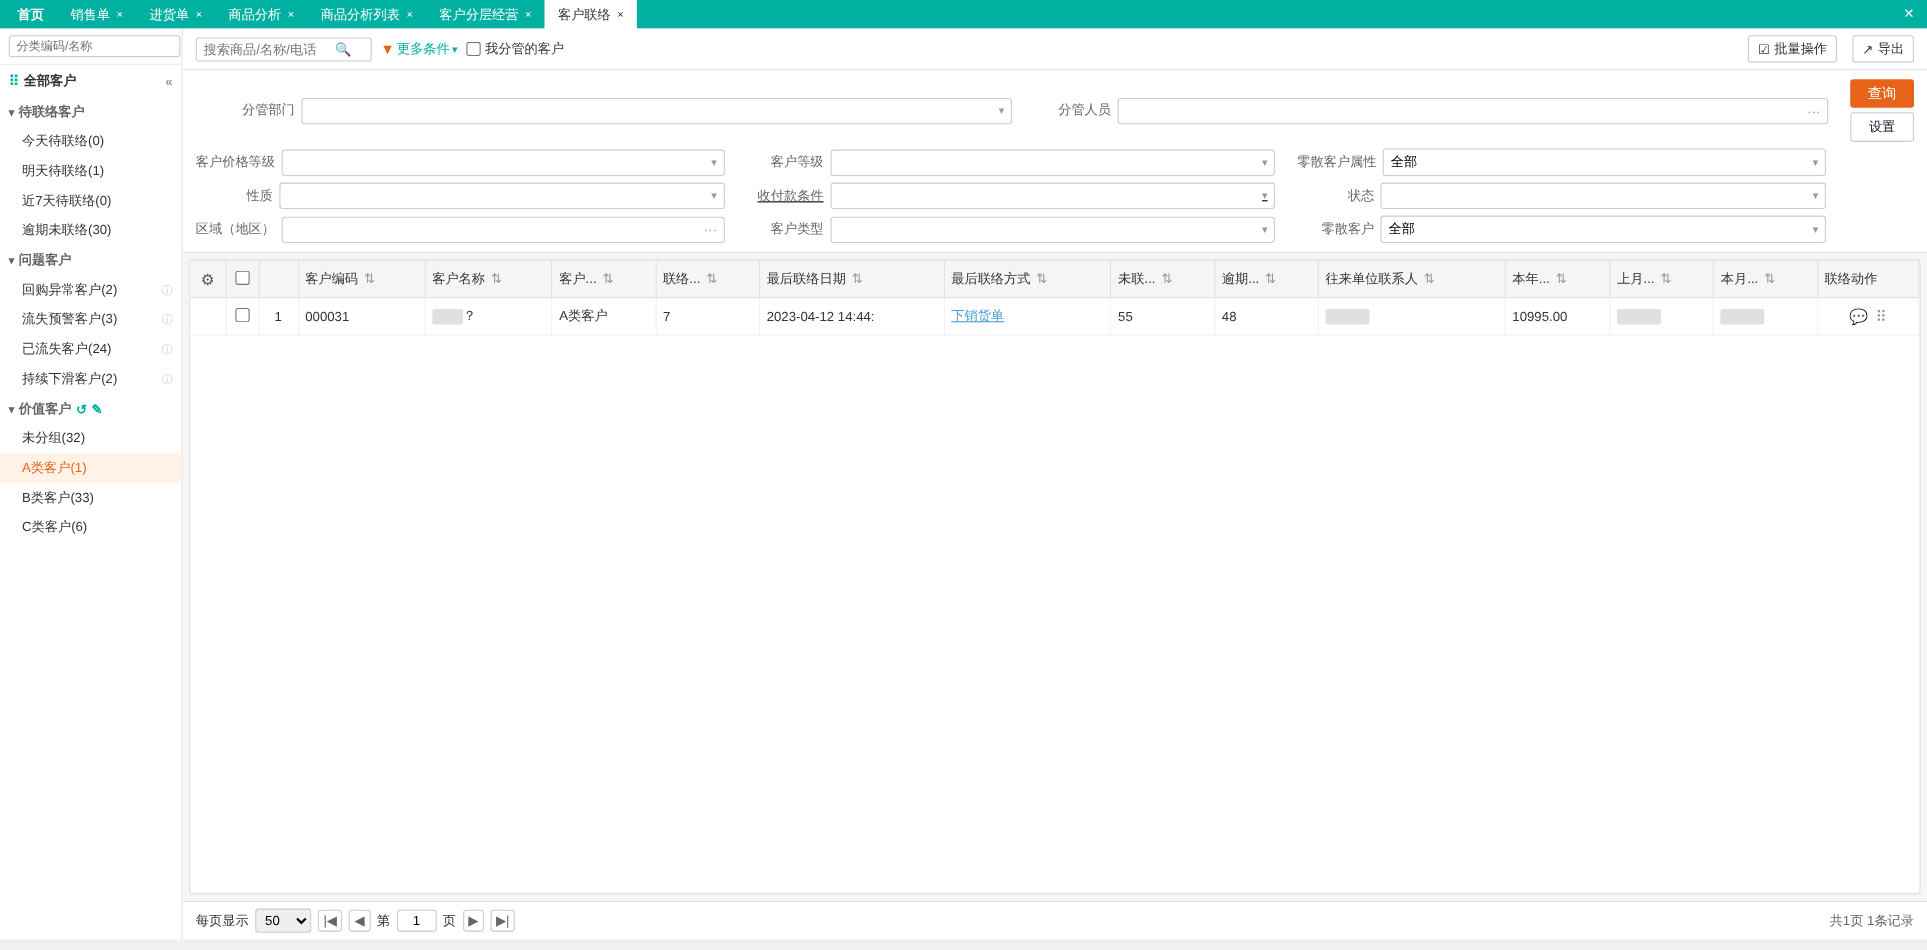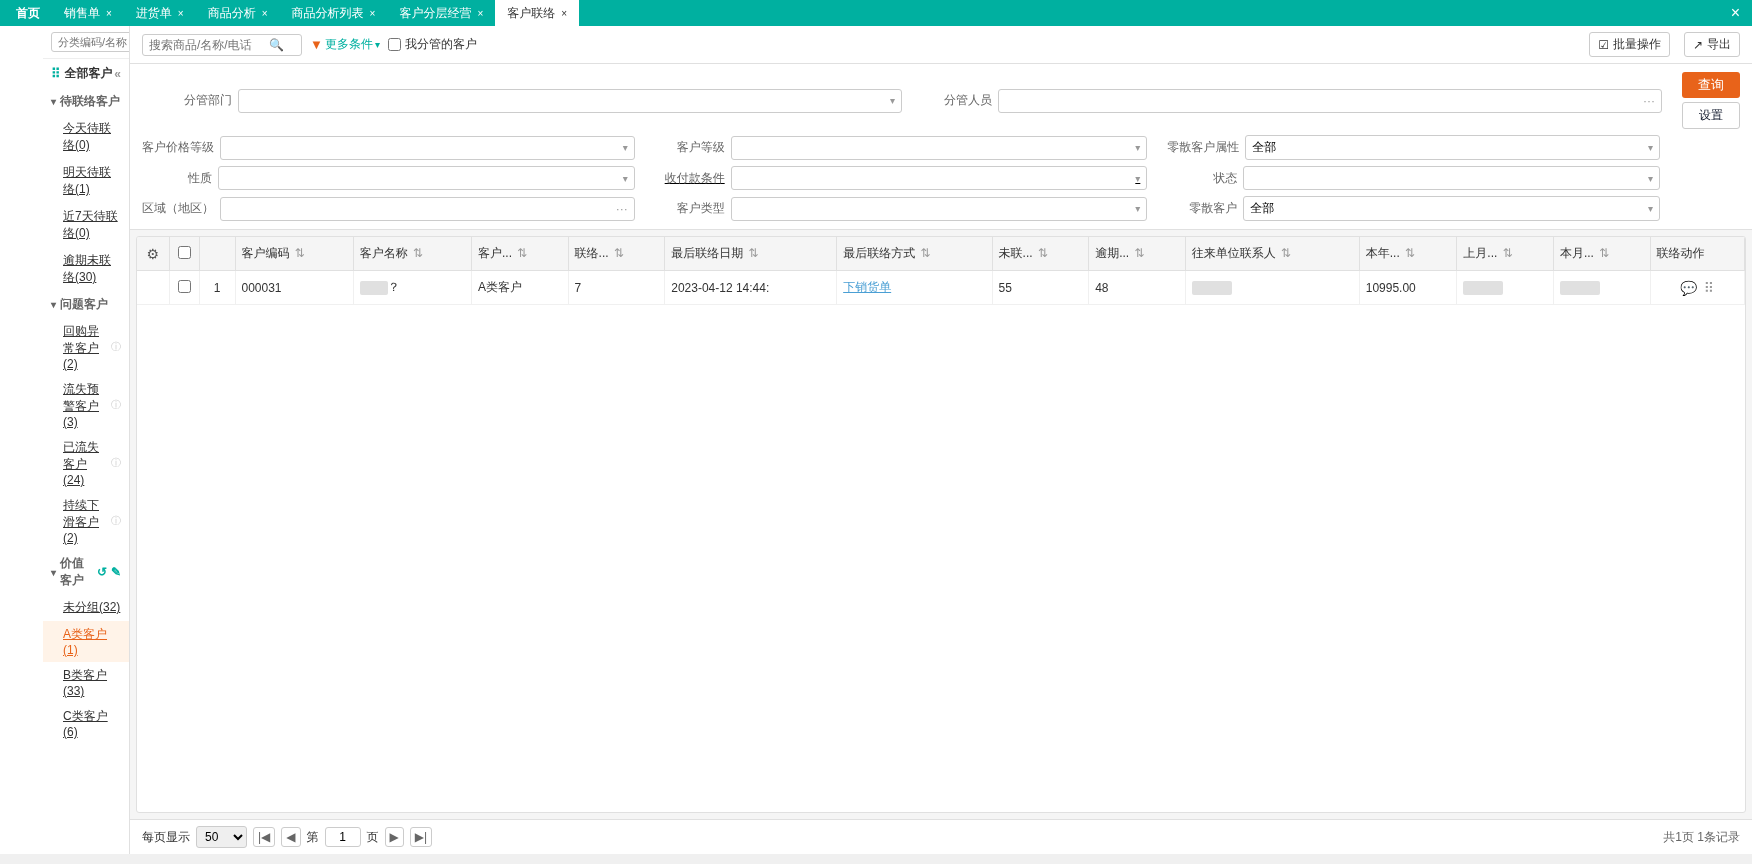--- a/index.html
+++ b/index.html
@@ -25,22 +25,22 @@
       color: #fff; cursor: pointer; font-size: 16px; padding: 0 8px;
     }
 
     
     .main-layout {
       display: flex; height: calc(864px - 36px);
     }
 
     
     .sidebar {
-      width: 130px; background: #fff; border-right: 1px solid #e0e0e0;
-      display: flex; flex-direction: column; flex-shrink: 0; overflow-y: auto; padding-left: 43px;
+      width: 166px; background: #fff; border-right: 1px solid #e0e0e0;
+      display: flex; flex-direction: column; flex-shrink: 0; overflow-y: auto;
     }
     .sidebar-search {
       display: flex; align-items: center; padding: 6px 8px; border-bottom: 1px solid #eee;
     }
     .sidebar-search input {
       border: 1px solid #ccc; border-radius: 3px; padding: 3px 6px; flex: 1; font-size: 11px; color: #999;
       outline: none;
     }
 
     .sidebar-header {
@@ -55,21 +55,21 @@
       display: flex; align-items: center; padding: 5px 8px; color: #666; cursor: pointer;
       font-weight: bold;
     }
     .sidebar-group-title .arrow { margin-right: 4px; font-size: 10px; }
 
     .sidebar-item {
       padding: 5px 8px 5px 20px; color: #333; cursor: pointer; display: flex; align-items: center;
       justify-content: space-between;
     }
     .sidebar-item.active { background: #fff3e8; color: #e8631a; }
-    .sidebar-item .item-label { flex: 1; text-decoration: underline; }
+    .sidebar-item .item-label { flex: 1; }
     .sidebar-item .item-icon { color: #ccc; font-size: 10px; margin-left: 4px; }
 
     
     .content-area {
       flex: 1; display: flex; flex-direction: column; background: #f5f5f5; overflow: hidden;
     }
 
     
     .filter-bar {
       display: flex; align-items: center; padding: 6px 12px; background: #fff;

